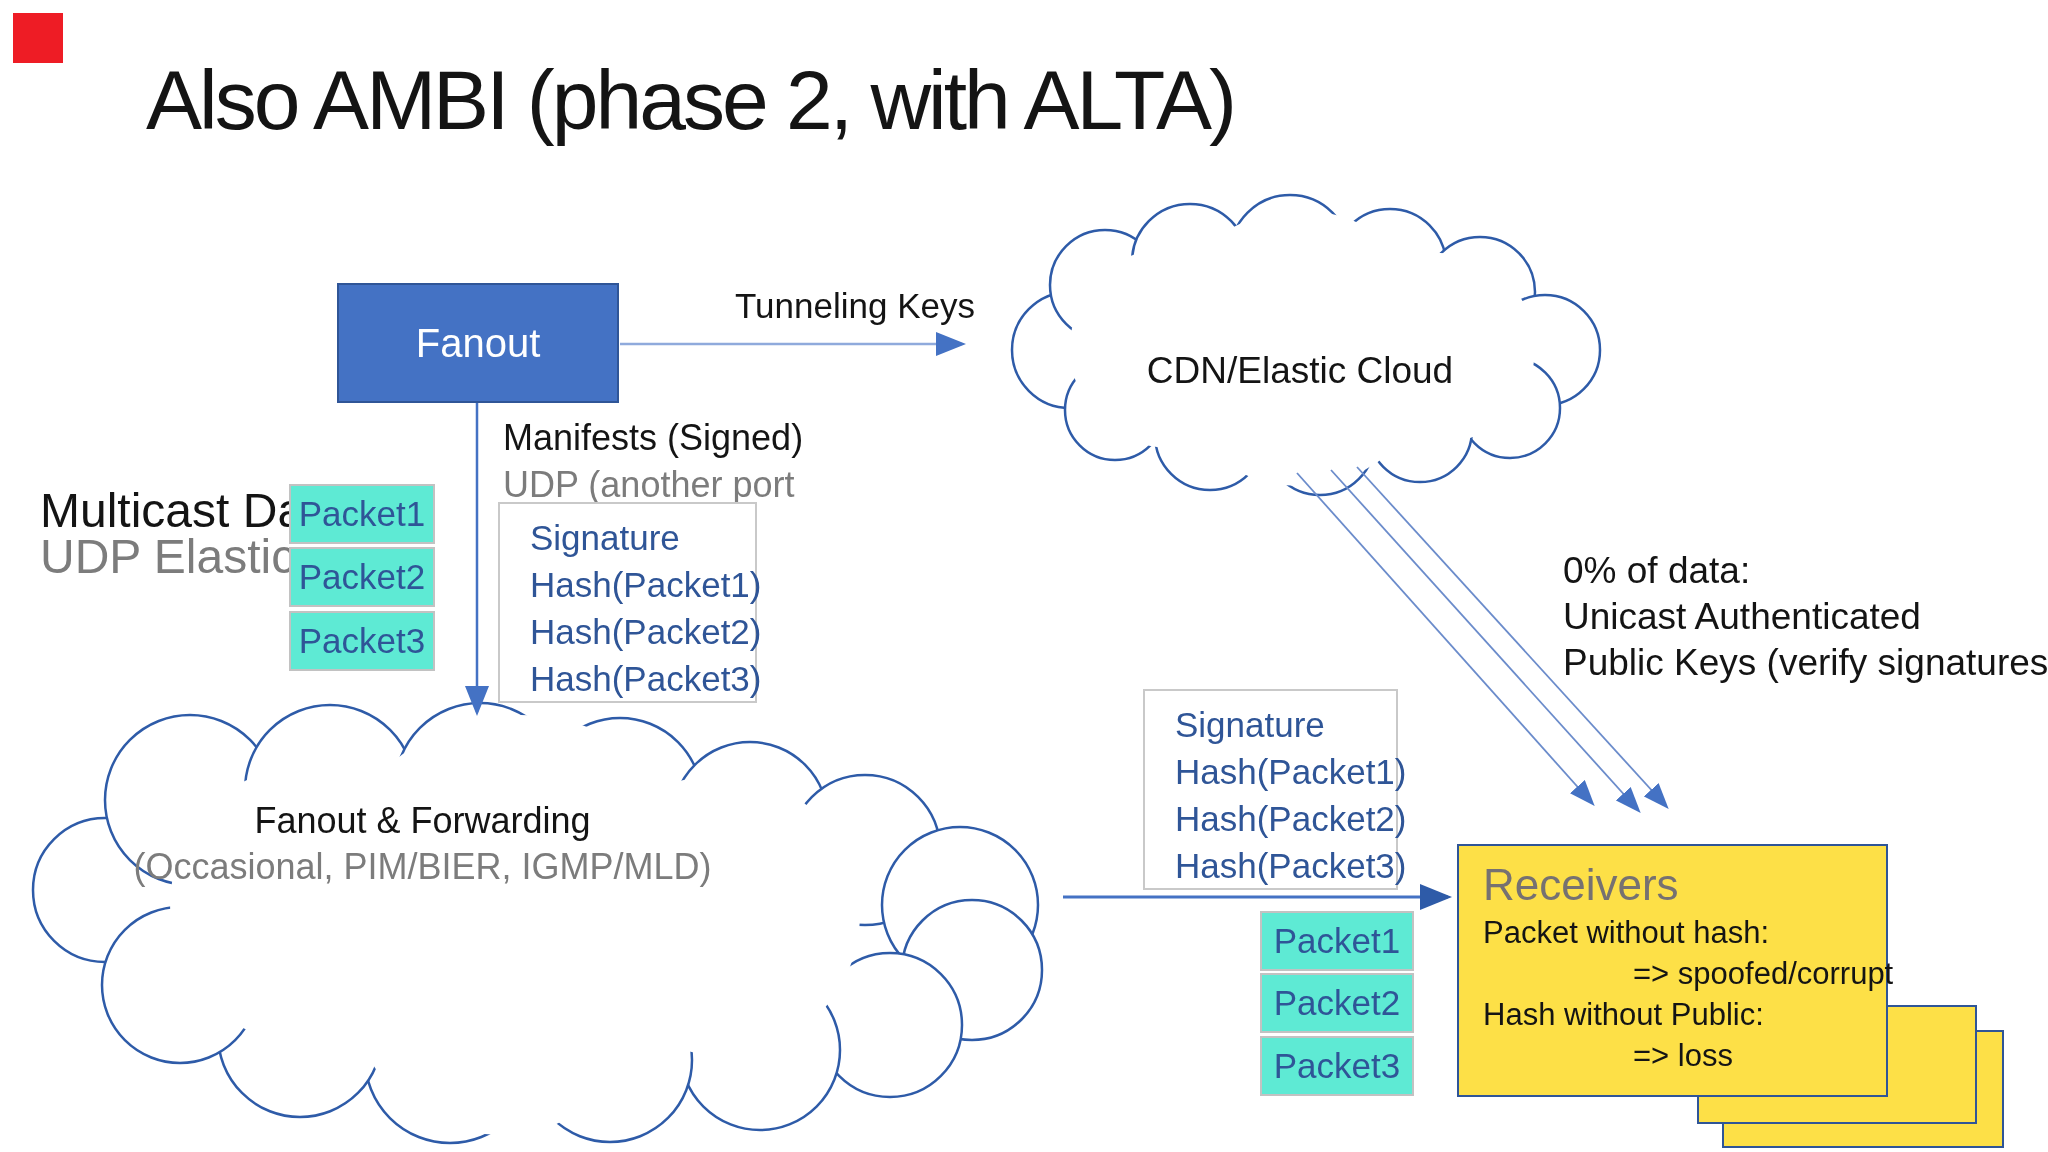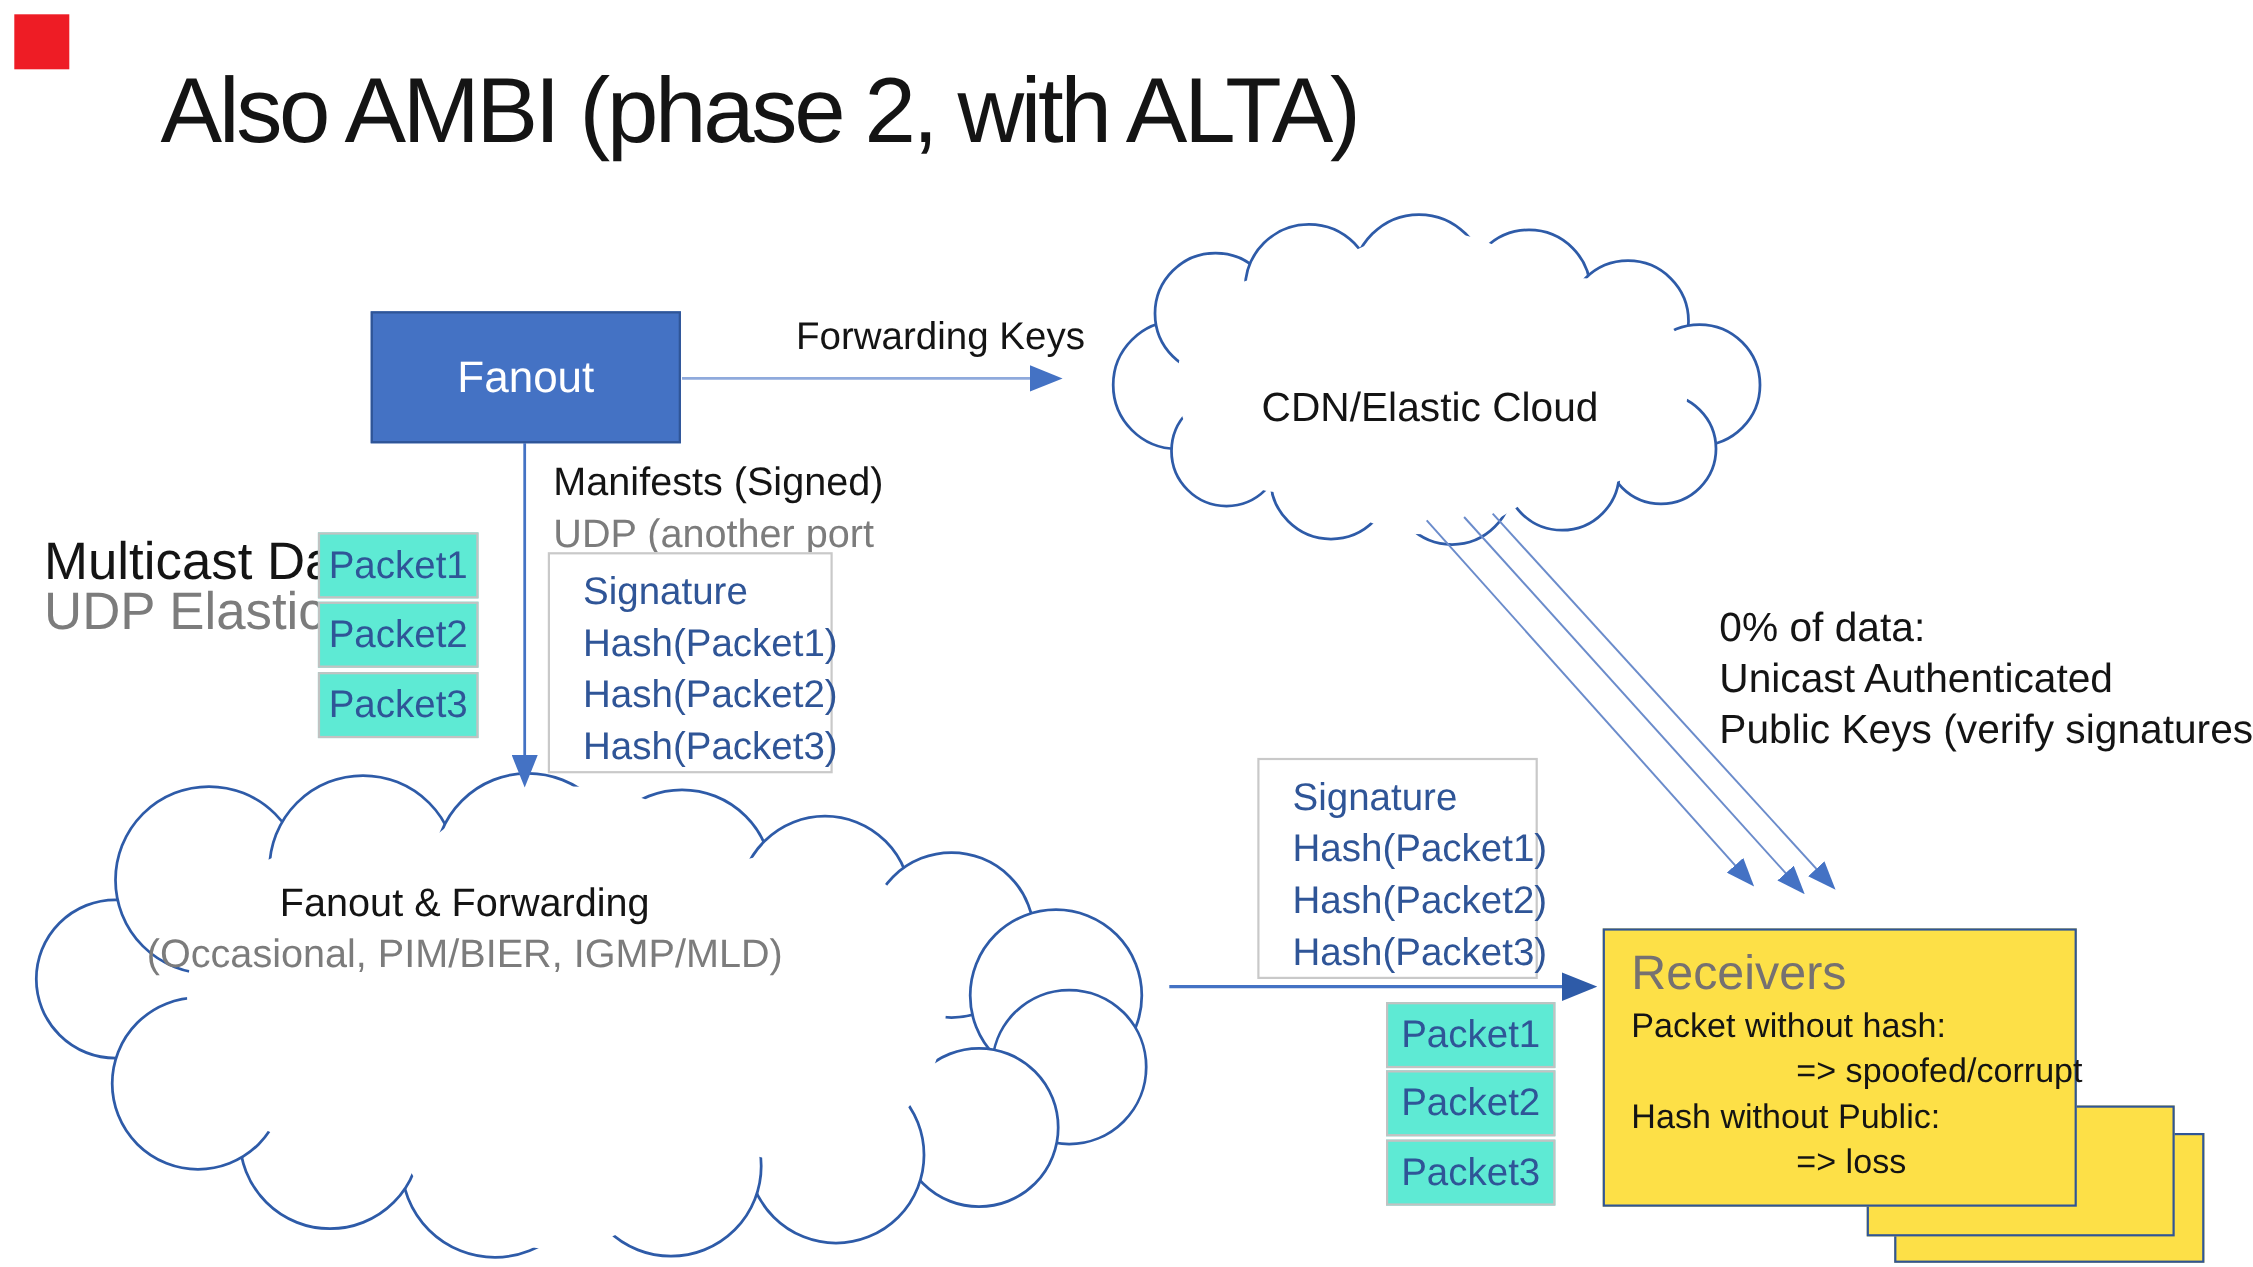--- a/index.html
+++ b/index.html
@@ -135,21 +135,21 @@
 </svg>
 
 <div class="abs red-marker"></div>
 
 <div class="abs slide-title">Also AMBI (phase 2, with ALTA)</div>
 
 <div class="abs sender-box">
   <span>Fanout</span>
 </div>
 
-<div class="abs occkeys-label black-text">Forwarding Keys</div>
+<div class="abs occkeys-label black-text">Tunneling Keys</div>
 
 <div class="abs cdn-label black-text">CDN/Elastic Cloud</div>
 
 <div class="abs manifests-label">
   <div class="label-line black-text">Manifests (Signed)</div>
   <div class="label-line gray-text">UDP (another port</div>
 </div>
 
 <div class="abs multicast-label">
   <div class="label-line black-text">Multicast Data</div>

